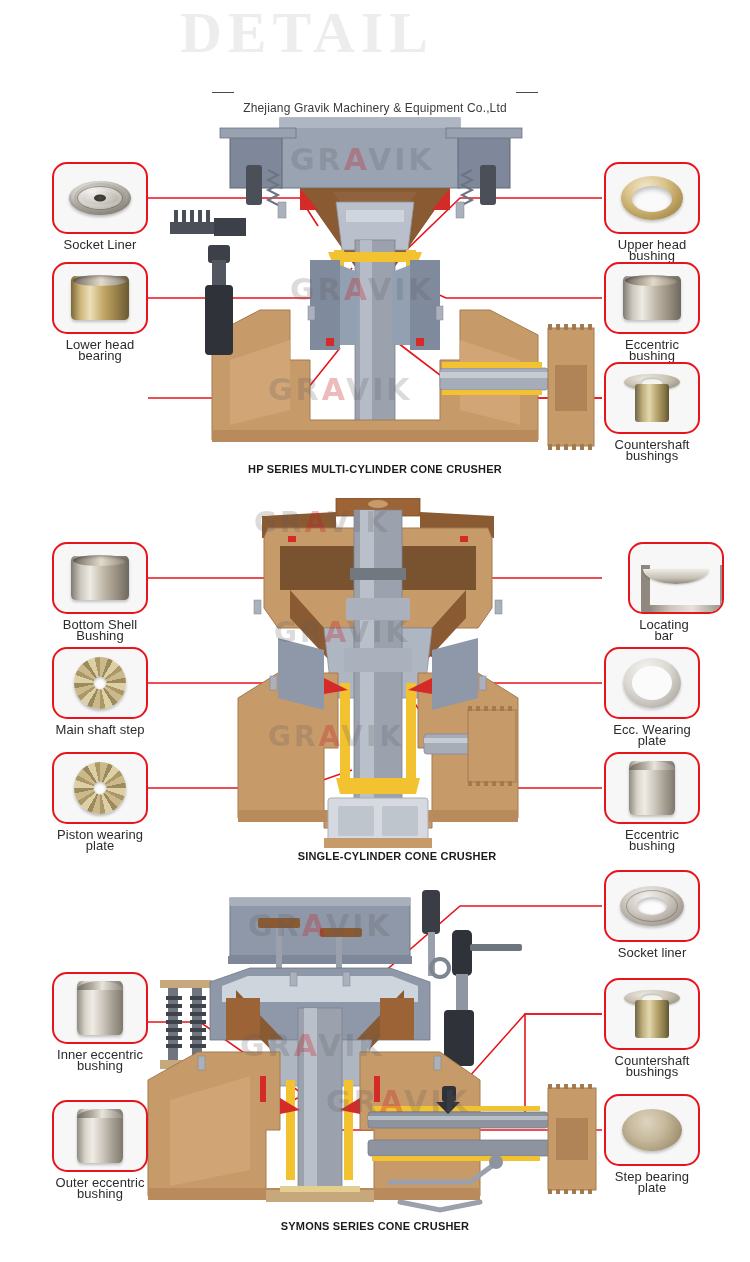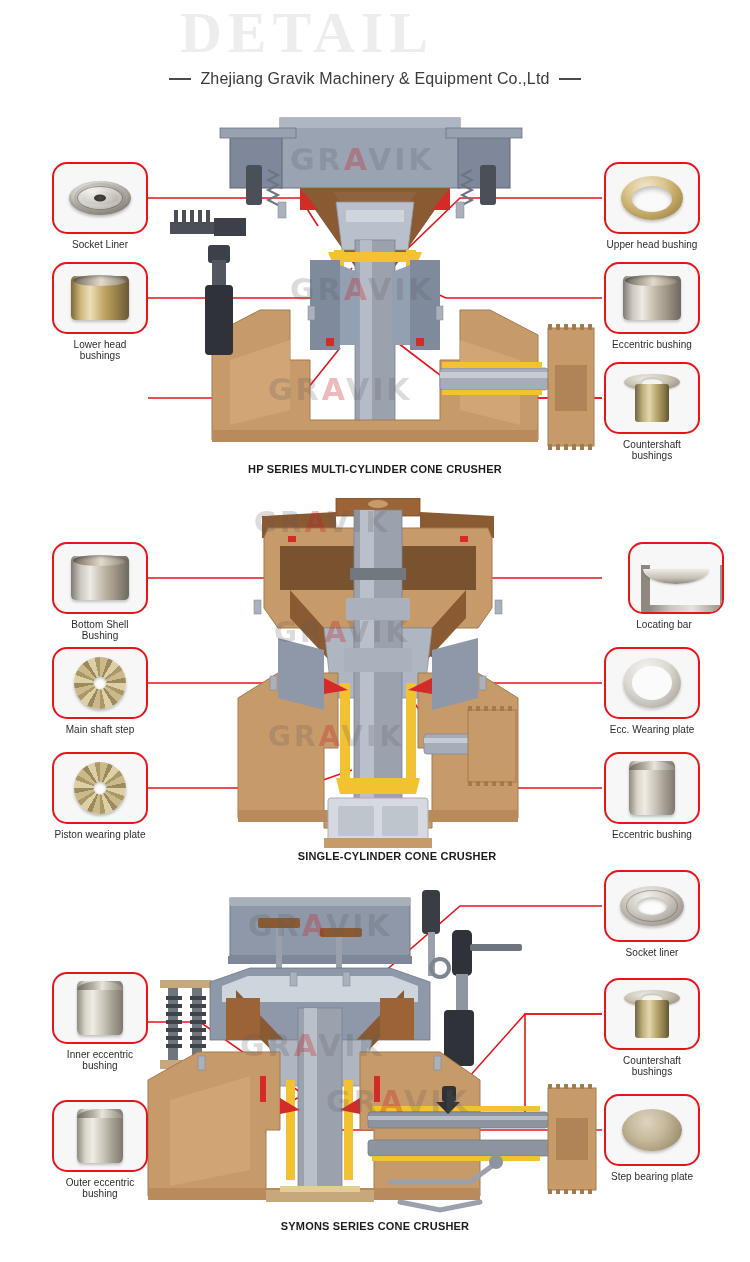--- a/index.html
+++ b/index.html
@@ -19,21 +19,21 @@
   .page-title{
     position:absolute; left:0; top:18px; width:750px; text-align:center;
     font-size:37px; font-weight:400; color:#1d1d1d; line-height:44px;
     font-family:"DejaVu Sans", sans-serif; letter-spacing:0.3px;
   }
   .subtitle-row{
     position:absolute; left:0; top:70px; width:750px;
     display:flex; align-items:center; justify-content:center; gap:9px;
   }
   .sub-rule{ width:22px; height:1.4px; background:#4a4a4a; }
-  .subtitle{ font-size:16px; color:#3a3a3a; white-space:nowrap; letter-spacing:0.15px; }
+  .subtitle{ font-size:12px; color:#3a3a3a; white-space:nowrap; letter-spacing:0.15px;margin-top:31px; }
 
   
   .section{ position:absolute; left:0; width:750px; }
   #section-1{ top:108px; height:390px; }
   #section-2{ top:498px; height:386px; }
   #section-3{ top:884px; height:378px; }
 
   .section-caption{
     position:absolute; left:0; width:750px; text-align:center;
     font-size:11px; font-weight:bold; color:#1b1b1b; letter-spacing:0.2px;
@@ -43,21 +43,21 @@
   #section-3 .section-caption{ top:336px; }
 
   
   .callout{ position:absolute; width:96px; }
   .callout .thumb{
     width:96px; height:72px; border:2px solid #e8141b; border-radius:15px;
     background:#f7f7f8; position:relative; overflow:hidden;
   }
   .callout .cap{
     margin-top:5px; width:100%; text-align:center;
-    font-size:10px; color:#2b2b2b; line-height:11px; letter-spacing:0.05px;
+    font-size:13px; color:#2b2b2b; line-height:11px; letter-spacing:0.05px;
   }
   .callout.left .cap{ text-align:center; }
 
   
   .part{ position:absolute; left:50%; top:50%; transform:translate(-50%,-50%); }
 
   .disc{
     width:62px; height:34px; border-radius:50%;
     background:
       radial-gradient(ellipse at 38% 32%, #f3f1ee 0%, #c8c4bd 42%, #a09a91 72%, #7e7971 100%);
@@ -343,21 +343,21 @@
   <div class="callout left" style="left:52px; top:54px;">
     <div class="thumb">
       <div class="part disc rings"></div>
     </div>
     <div class="cap">Socket Liner</div>
   </div>
   <div class="callout left" style="left:52px; top:154px;">
     <div class="thumb">
       <div class="part bush-wide brass"></div>
     </div>
-    <div class="cap">Lower head bushings</div>
+    <div class="cap">Lower head bearing</div>
   </div>
 
   <div class="callout right" style="left:604px; top:54px;">
     <div class="thumb">
       <div class="part ring-band"></div>
     </div>
     <div class="cap">Upper head bushing</div>
   </div>
   <div class="callout right" style="left:604px; top:154px;">
     <div class="thumb">

